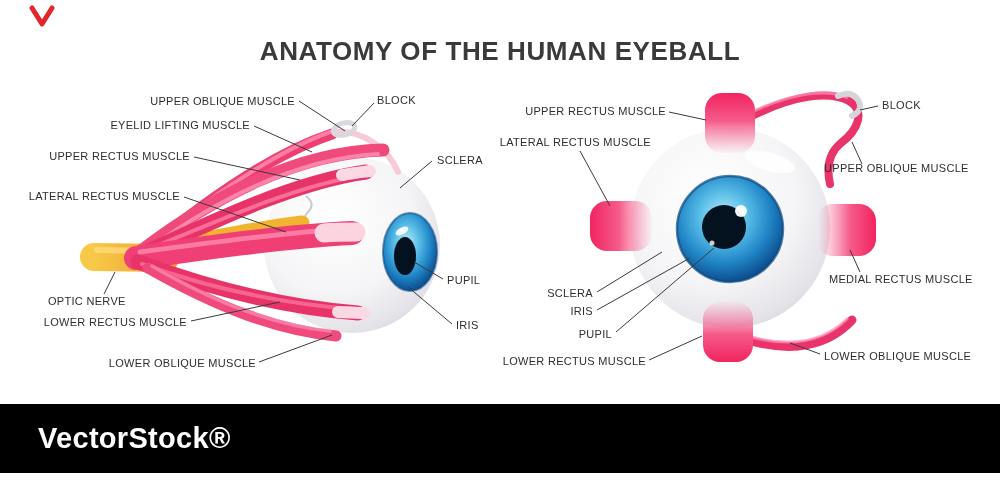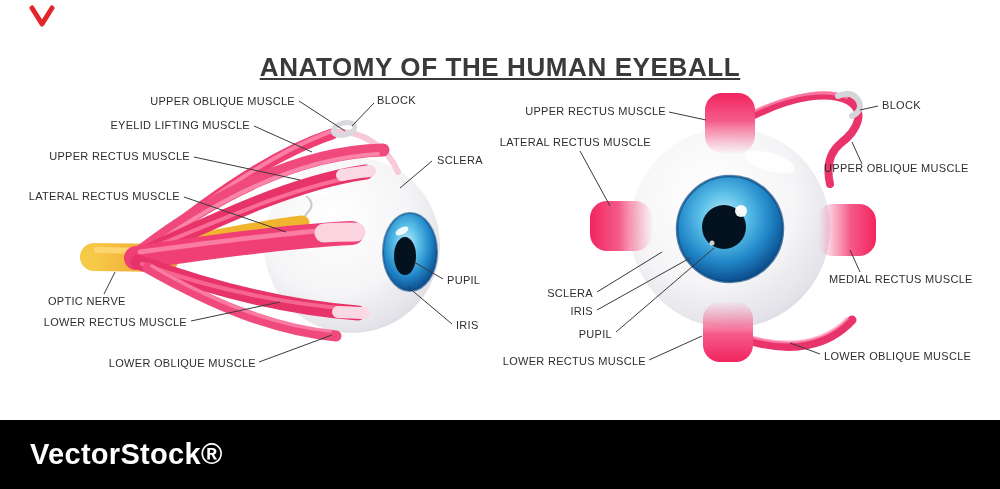--- a/index.html
+++ b/index.html
@@ -2,35 +2,34 @@
 <html><head>
 <meta charset="utf-8">
 <style>
   html,body{margin:0;padding:0;}
   body{
     width:1000px;height:489px;position:relative;background:#ffffff;
     font-family:"Liberation Sans",sans-serif;overflow:hidden;
   }
   .logo{position:absolute;top:5px;left:28px;width:30px;height:22px;}
   .page-title{
-    position:absolute;top:52px;left:0;width:100%;text-align:center;margin:0;
+    position:absolute;top:36px;left:0;width:100%;text-align:center;margin:0;
     font-size:26px;font-weight:bold;color:#3a3a3a;letter-spacing:0.6px;
     font-family:"Liberation Sans",sans-serif;
-    text-decoration:underline;
   }
   svg.diagram{position:absolute;top:0;left:0;}
   .label-text{
     font-size:11px;letter-spacing:0.3px;fill:#2e2e2e;
     font-family:"Liberation Sans",sans-serif;
   }
   .leader{stroke:#3a3a3a;stroke-width:1;fill:none;}
   .footer{
-    position:absolute;left:0;bottom:0;width:100%;height:69px;background:#000000;
+    position:absolute;left:0;bottom:16px;width:100%;height:69px;background:#000000;
     display:flex;align-items:center;justify-content:space-between;
-    box-sizing:border-box;padding:0 28px 0 30px;color:#ffffff;
+    box-sizing:border-box;padding:0 28px 0 38px;color:#ffffff;
   }
   .footer .brand{font-size:29px;font-weight:700;letter-spacing:0.3px;}
   .footer .credit{font-size:21px;font-weight:400;}
 </style>
 </head>
 <body>
 
 <div class="logo">
   <svg width="30" height="22" viewBox="0 0 30 22">
     <path d="M4,3 L14,19 L24,3" stroke="#e2262c" stroke-width="5" fill="none" stroke-linecap="round" stroke-linejoin="round"></path>

